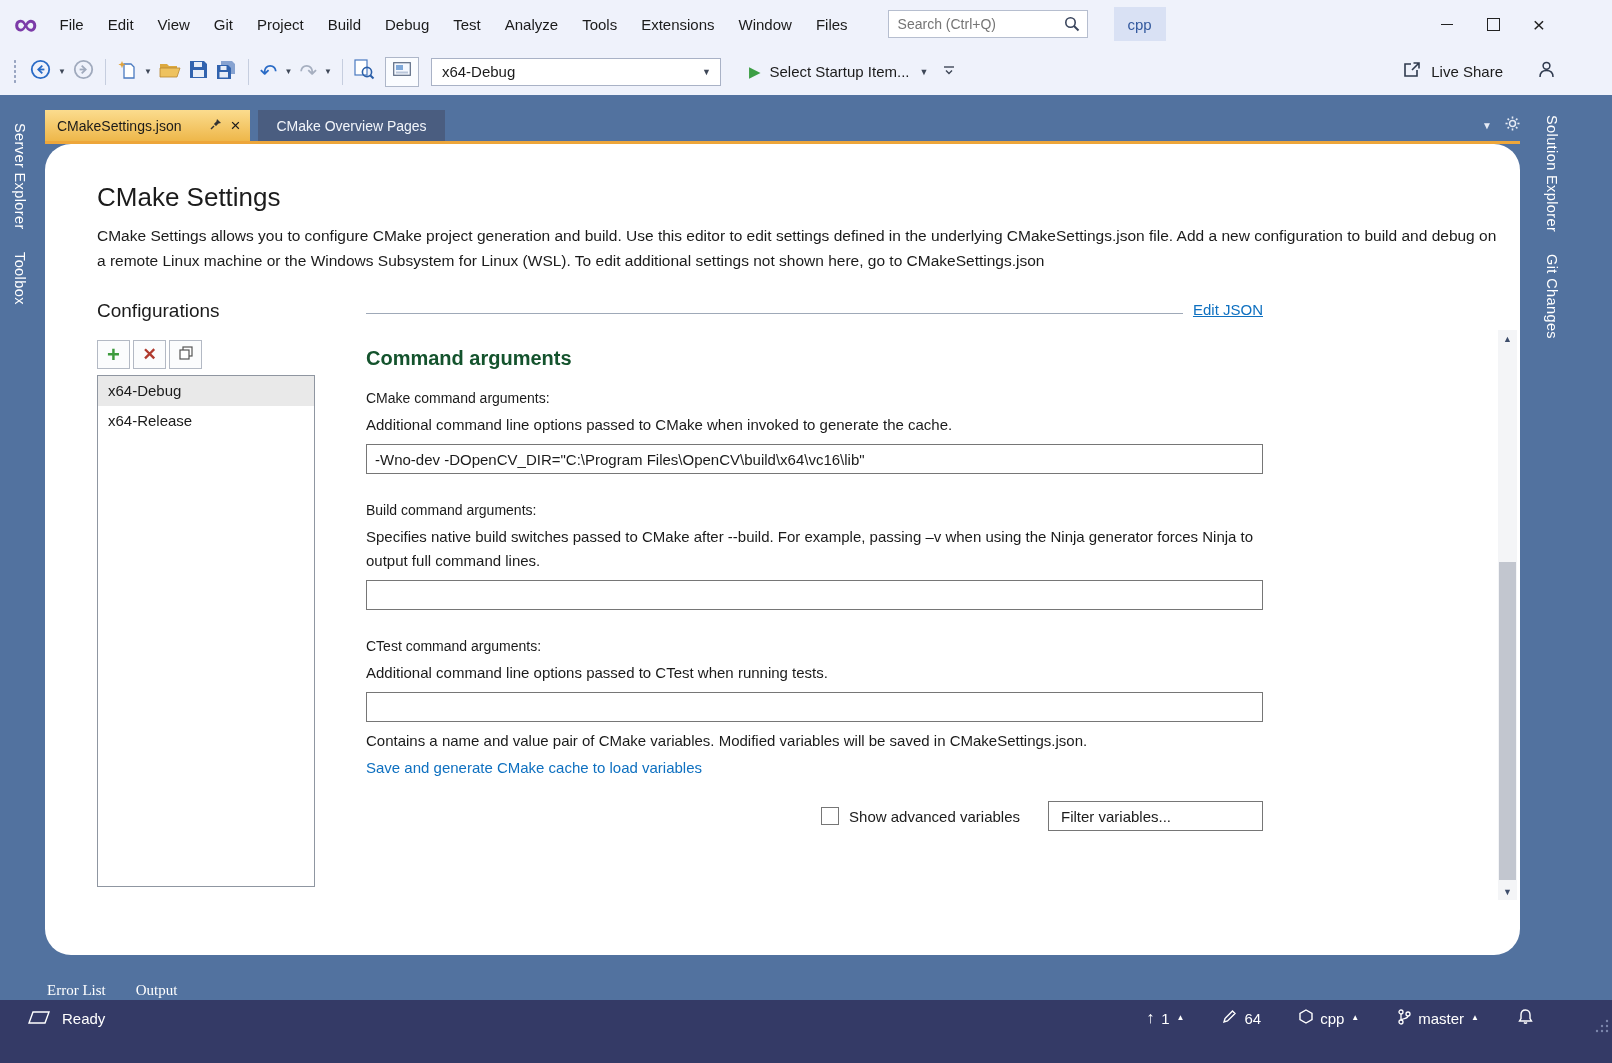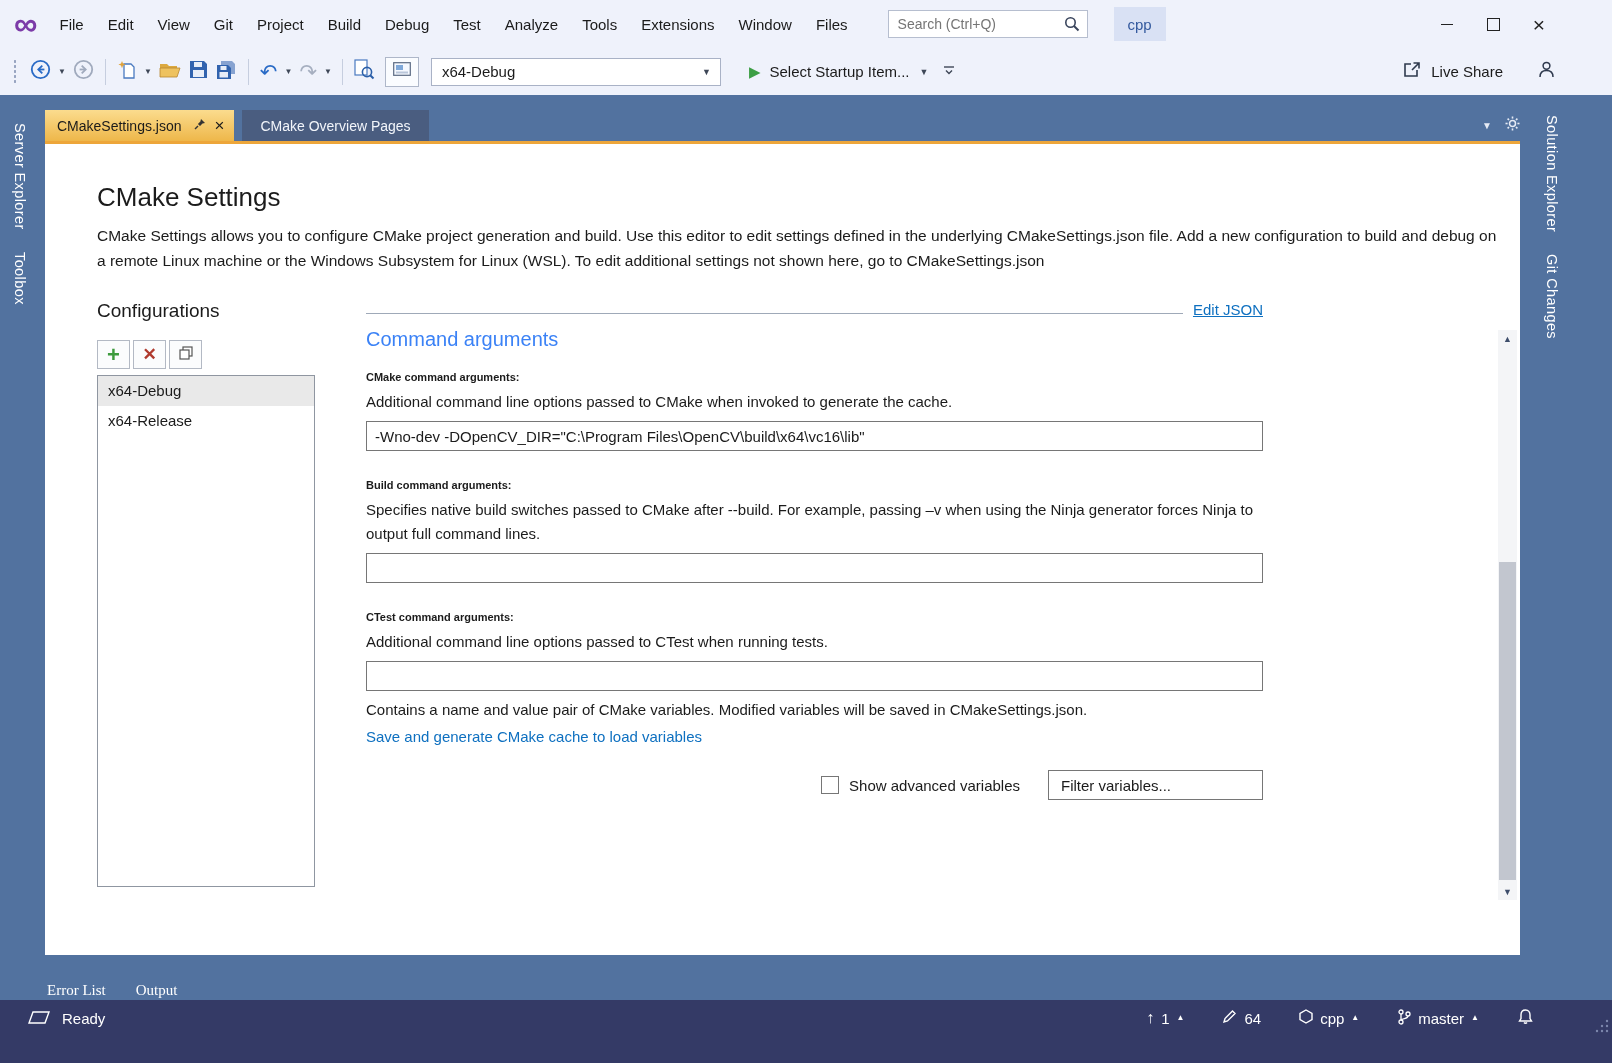--- a/index.html
+++ b/index.html
@@ -43,47 +43,47 @@
 
   
   .env{position:absolute;top:95px;left:0;right:0;bottom:63px;background:#52729F;}
   .side-tabs{position:absolute;display:flex;flex-direction:column;align-items:center;gap:22px;color:#FFF;}
   .side-tabs.left{left:0;top:28px;width:40px;}
   .side-tabs.right{right:40px;top:20px;width:40px;}
   .v-tab{writing-mode:vertical-rl;font-size:14.5px;letter-spacing:.4px;white-space:nowrap;}
 
   .tabbar{position:absolute;left:45px;right:92px;top:15px;height:31px;display:flex;align-items:stretch;}
   .tab-active{display:flex;align-items:center;background:linear-gradient(#FBDC8E,#EEB74A);color:#1B1B1B;font-size:14px;padding:0 10px 0 12px;}
-  .tab-active .lbl{margin-right:12px;}
+  .tab-active .lbl{margin-right:28px;}
   .tab-close{font-size:17px;line-height:1;margin-left:9px;color:#1B1B1B;}
   .tab-inactive{display:flex;align-items:center;background:#4A5D80;color:#F2F5FA;font-size:14px;padding:0 18px;margin-left:8px;}
   .tabbar-icons{margin-left:auto;display:flex;align-items:center;gap:13px;color:#E6EBF5;}
   .tb-chev{font-size:10px;color:#E6EBF5;}
   .doc-topline{position:absolute;left:45px;right:92px;top:46px;height:3px;background:#EDA63A;}
 
-  .document{position:absolute;left:45px;right:92px;top:49px;bottom:45px;background:#fff;}
+  .document{position:absolute;left:45px;right:92px;top:49px;bottom:45px;background:#fff;border-radius:26px;}
   .doc-title{position:absolute;left:52px;top:38px;font-size:26px;color:#1B1B1B;}
   .doc-desc{position:absolute;left:52px;top:80px;right:16px;font-size:15.5px;line-height:24.5px;color:#1B1B1B;}
 
   .config-col{position:absolute;left:52px;top:156px;width:220px;}
   .config-h{margin:0;font-size:19px;font-weight:normal;color:#1B1B1B;}
   .cfg-toolbar{display:flex;margin-top:18px;}
   .cfg-btn{width:33px;height:29px;border:1px solid #B3B9C4;background:#FBFCFD;display:flex;align-items:center;justify-content:center;margin-right:3px;box-sizing:border-box;padding:0;}
   .plus{color:#3E9B3E;font-size:22px;font-weight:bold;line-height:1;}
   .cross{color:#B03A2E;font-size:17px;font-weight:bold;line-height:1;}
   .cfg-list{margin-top:6px;width:218px;height:512px;border:1px solid #8F96A1;background:#fff;box-sizing:border-box;}
   .cfg-item{height:30px;line-height:30px;padding-left:10px;font-size:15px;color:#1B1B1B;}
   .cfg-item.selected{background:#E9E9E9;}
 
   .settings-col{position:absolute;left:321px;top:148px;width:897px;}
   .editjson-row{display:flex;align-items:flex-end;height:26px;}
   .editjson-row .rule{flex:1;border-bottom:1px solid #9FA9B8;margin-bottom:4px;}
   .editjson{margin-left:10px;font-size:15px;color:#0E70C0;text-decoration:underline;}
-  .sec-h{font-size:20px;font-weight:normal;color:#3b82f6;margin:10px 0 0 0;}
-  .fld-label{font-size:11px;font-weight:bold;color:#1B1B1B;margin-top:28px;}
+  .sec-h{font-size:20px;font-weight:bold;color:#14532d;margin:29px 0 0 0;}
+  .fld-label{font-size:14px;font-weight:normal;color:#1B1B1B;margin-top:28px;}
   .fld-label.first{margin-top:20px;}
   .fld-desc{font-size:15px;color:#1B1B1B;margin-top:7px;line-height:24px;}
   .fld-input{display:block;width:100%;box-sizing:border-box;height:30px;border:1px solid #767676;margin-top:7px;font:15px "Liberation Sans",sans-serif;color:#1B1B1B;padding:0 8px;background:#fff;outline:none;}
   .vars-h{margin-top:36px;}
   .link{font-size:15px;color:#0E70C0;margin-top:6px;display:inline-block;text-decoration:none;}
   .adv-row{display:flex;align-items:center;justify-content:flex-end;margin-top:24px;gap:28px;}
   .chk-group{display:flex;align-items:center;gap:10px;font-size:15px;color:#1B1B1B;}
   .chk{appearance:none;-webkit-appearance:none;width:18px;height:18px;border:1px solid #767676;background:#fff;margin:0;}
   .filter-btn{width:215px;height:30px;border:1px solid #767676;background:#fff;font:15px "Liberation Sans",sans-serif;color:#1B1B1B;text-align:left;padding:0 12px;box-sizing:border-box;}
 

